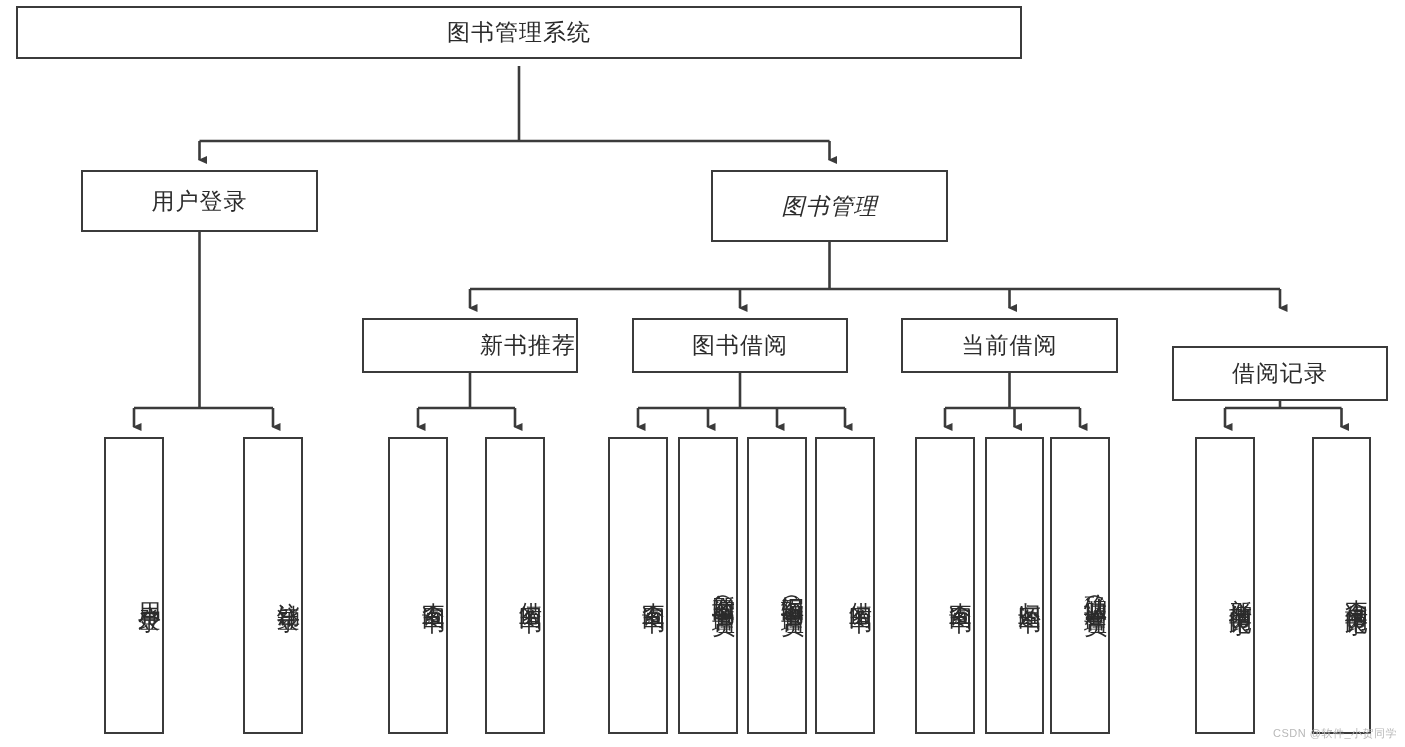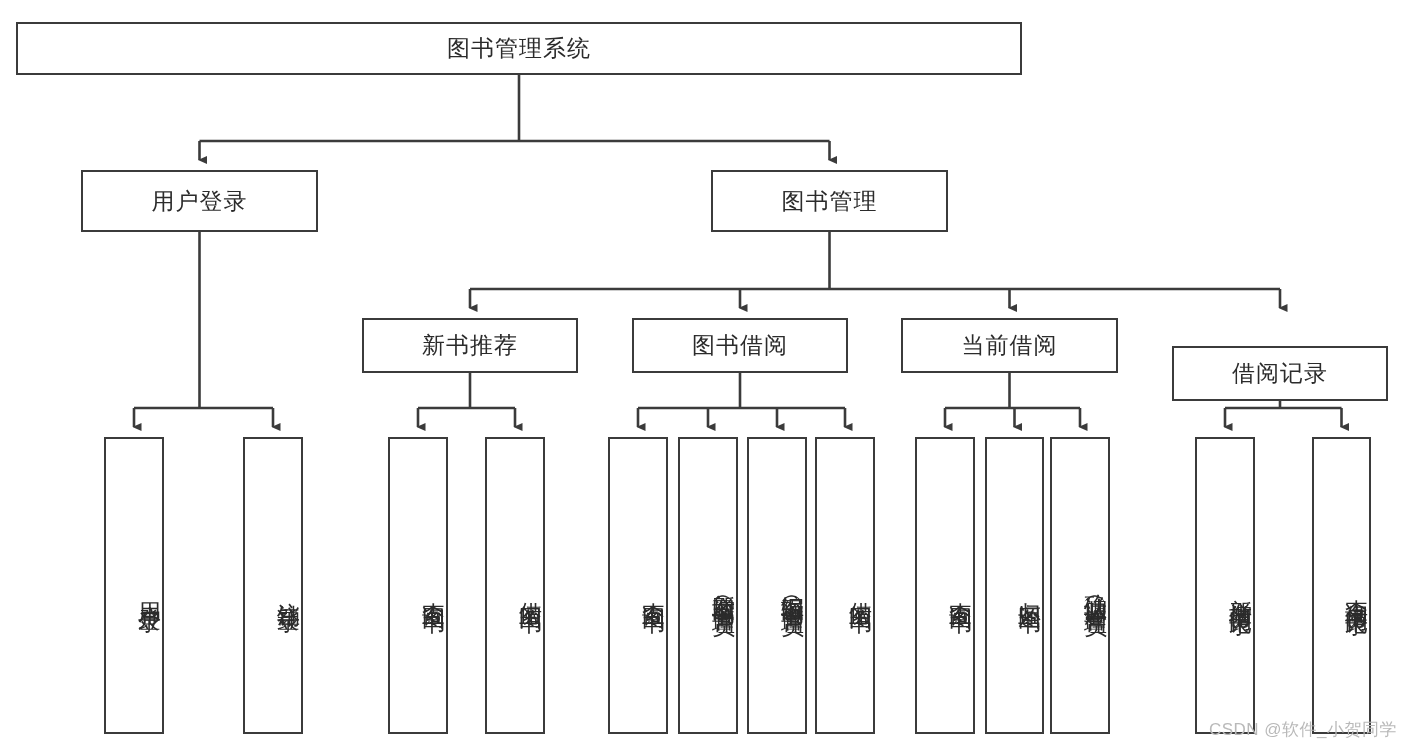--- a/index.html
+++ b/index.html
@@ -51,21 +51,21 @@
     left: 0;
     top: 0;
     width: 1405px;
     height: 747px;
     pointer-events: none;
   }
   .watermark {
     position: absolute;
     right: 8px;
     bottom: 6px;
-    font-size: 17px;
+    font-size: 11px;
     color: #b9b9b9;
     letter-spacing: 0.5px;
     white-space: nowrap;
   }
 </style>
 </head>
 <body>
 
 <div id="canvas">
 
@@ -105,32 +105,32 @@
         <line x1="945" y1="408" x2="945" y2="427" marker-end="url(#arrowhead)"></line>
         <line x1="1014.5" y1="408" x2="1014.5" y2="427" marker-end="url(#arrowhead)"></line>
         <line x1="1080" y1="408" x2="1080" y2="427" marker-end="url(#arrowhead)"></line>
         <line x1="1280" y1="373" x2="1280" y2="408"></line>
         <line x1="1225" y1="408" x2="1341.5" y2="408"></line>
         <line x1="1225" y1="408" x2="1225" y2="427" marker-end="url(#arrowhead)"></line>
         <line x1="1341.5" y1="408" x2="1341.5" y2="427" marker-end="url(#arrowhead)"></line>
       </g>
   </svg>
 
-  <div class="node h" style="left: 16px; top: 22px; width: 1006px; height: 53px;">
+  <div class="node h" style="left: 16px; top: 6px; width: 1006px; height: 53px;">
     <span>图书管理系统</span>
   </div>
 
   <div class="node h" style="left: 81px; top: 170px; width: 237px; height: 62px;">
     <span>用户登录</span>
   </div>
-  <div class="node h" style="left: 711px; top: 170px; width: 237px; height: 62px;">
+  <div class="node h" style="left: 711px; top: 170px; width: 237px; height: 72px; font-style: italic;">
     <span>图书管理</span>
   </div>
 
-  <div class="node h" style="left: 362px; top: 318px; width: 216px; height: 55px;">
+  <div class="node h" style="left: 362px; top: 318px; width: 216px; height: 55px; justify-content: flex-end;">
     <span>新书推荐</span>
   </div>
   <div class="node h" style="left: 901px; top: 318px; width: 217px; height: 55px;">
     <span>当前借阅</span>
   </div>
   <div class="node h" style="left: 632px; top: 318px; width: 216px; height: 55px;">
     <span>图书借阅</span>
   </div>
   <div class="node h" style="left: 1172px; top: 318px; width: 216px; height: 55px; margin-top: 28px;">
     <span>借阅记录</span>

